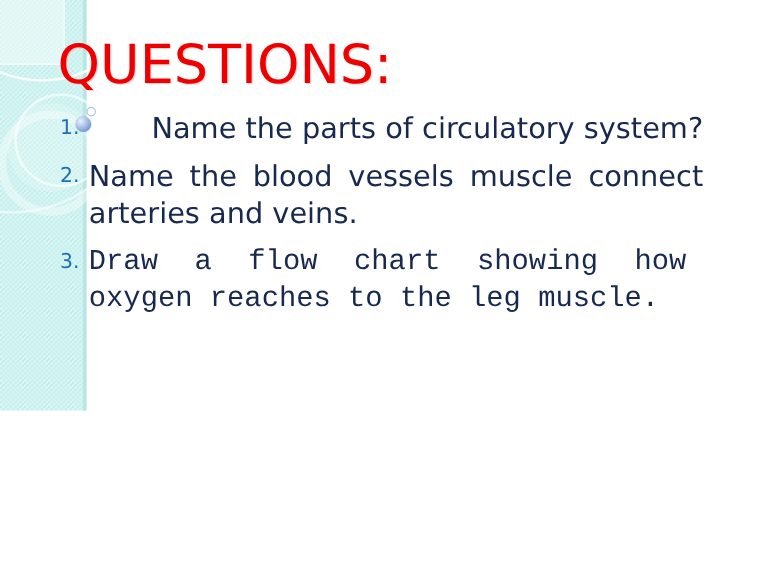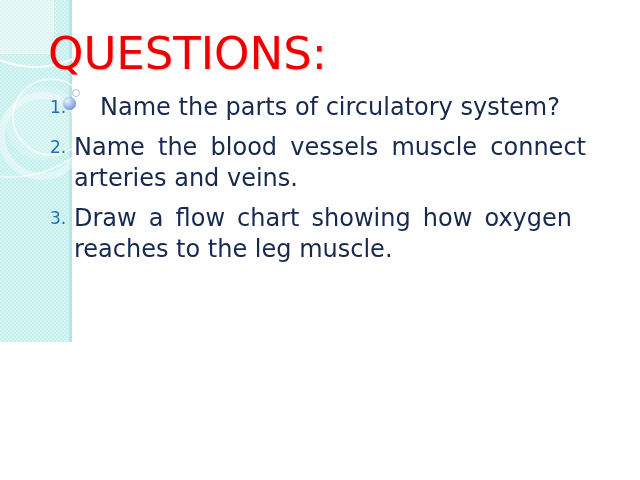--- a/index.html
+++ b/index.html
@@ -149,22 +149,22 @@
   }
   .q-text {
     flex: 1 1 auto;
     color: #17294f;
     font-size: 24px;
     line-height: 31px;
     text-align: justify;
     text-justify: inter-word;
     padding-right: 22px;
   }
-  .q-item:last-child .q-text { padding-right: 36px; }
-  .q-item:first-child .q-text { text-align: center; }
+  .q-item:last-child .q-text { padding-right: 36px; font-family: Liberation Mono, monospace; }
+  .q-item:first-child .q-text { text-align: right; }
 
   
   .sphere-bullet {
     position: absolute;
     left: 63px;
     top: 97px;
     width: 13px;
     height: 13px;
     border-radius: 50%;
     background: radial-gradient(circle at 33% 30%, #eaf1fb 0%, #aec6ea 38%, #7d9fd8 70%, #5d86c9 100%);

